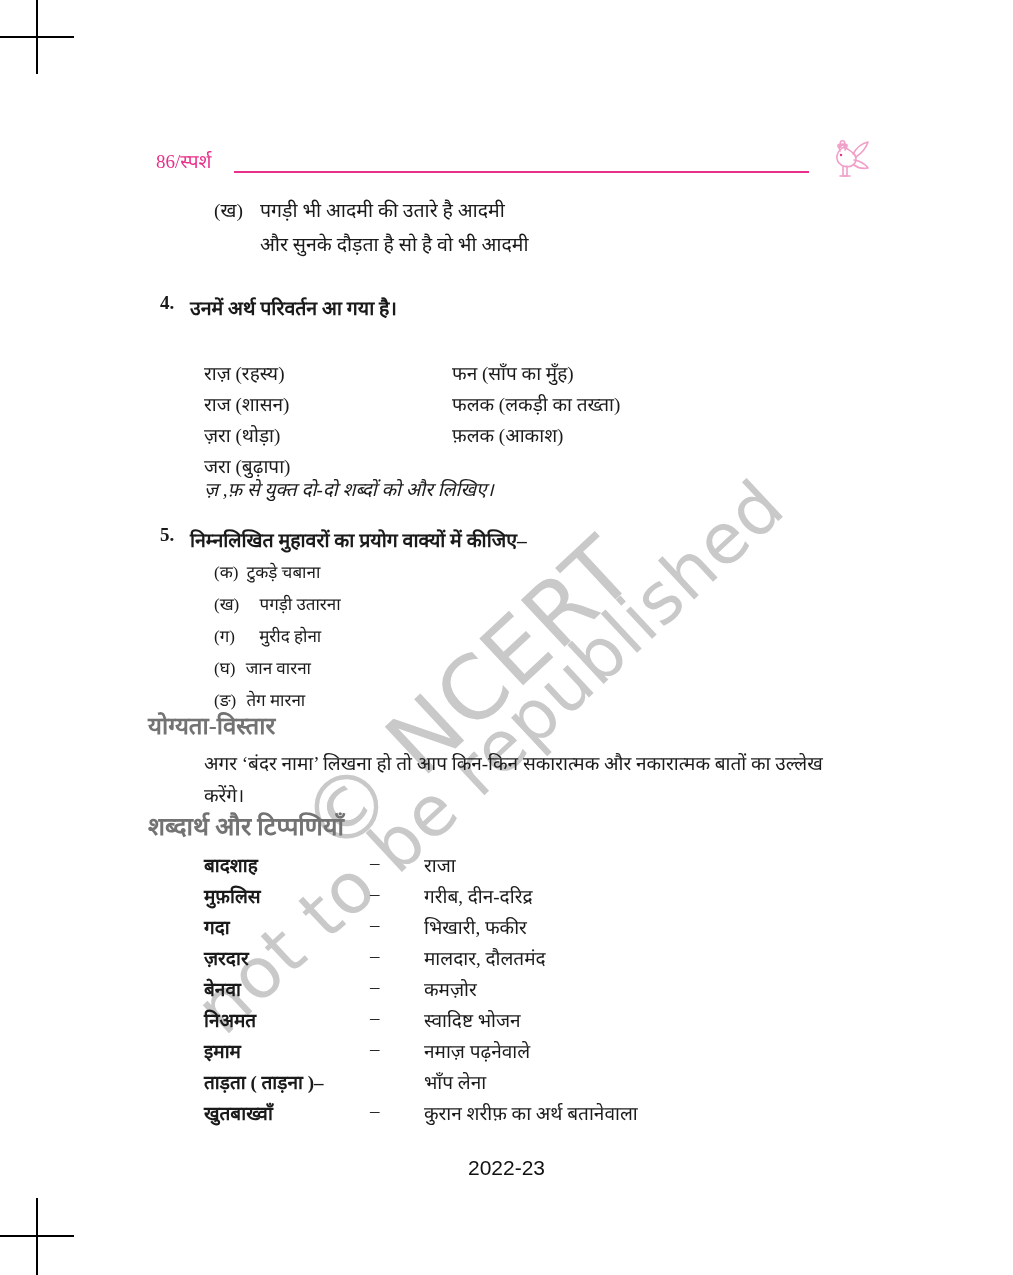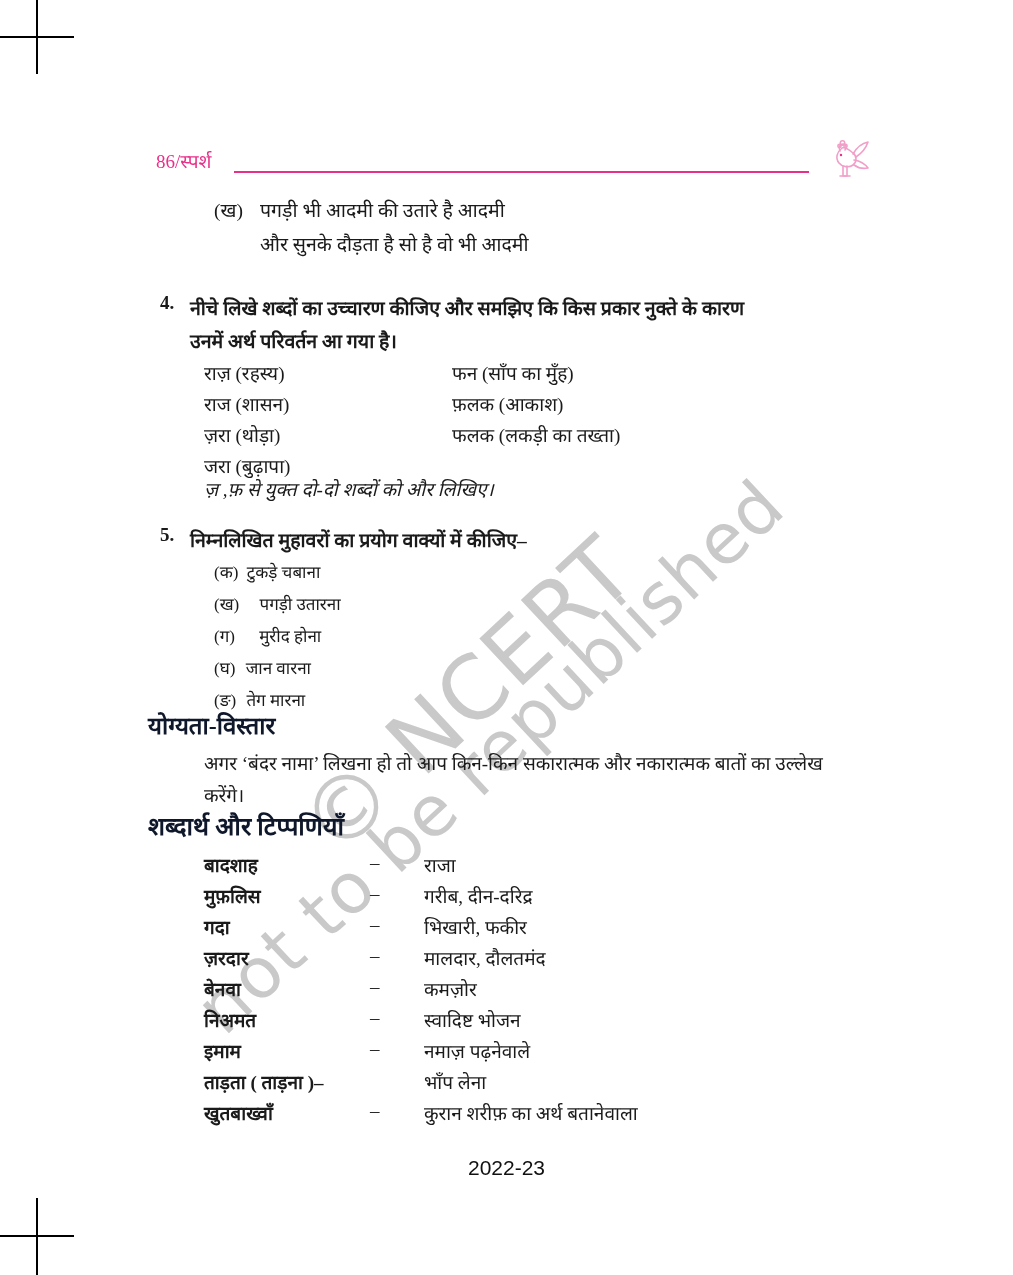--- a/index.html
+++ b/index.html
@@ -152,21 +152,21 @@
   }
 
   .idiom-item {
     position: absolute;
     font-size: 17px;
     white-space: nowrap;
   }
 
   .pink-heading {
     position: absolute;
-    color: #0f172a;
+    color: #737373;
     font-weight: bold;
     font-size: 24px;
     white-space: nowrap;
     font-family: "Liberation Serif", serif;
   }
 
   #yogyata-para {
     position: absolute;
     left: 204px;
     top: 748px;
@@ -266,35 +266,34 @@
         <span class="poem-line" style="position:absolute; left:0; top:0;">(ख)</span>
         <span class="poem-line" style="position:absolute; left:46px; top:0;">पगड़ी भी आदमी की उतारे है आदमी</span>
       </div>
       <div style="position:relative; height:34px;">
         <span class="poem-line" style="position:absolute; left:46px; top:0;">और सुनके दौड़ता है सो है वो भी आदमी</span>
       </div>
     </div>
 
     <div class="q-num" style="left:160px; top:292px;">4.</div>
     <div class="q-text" style="left:190px; top:292px; width:672px;">
-      <div>नीचे लिखे शब्दों का उच्चारण कीजिए और समझिए कि किस प्रकार नुक्ते के कारण</div>
       <div>उनमें अर्थ परिवर्तन आ गया है।</div>
     </div>
 
     <div class="pair-col" style="left:204px; top:358px;">
       <div class="pair-row">राज़ (रहस्य)</div>
       <div class="pair-row">राज (शासन)</div>
       <div class="pair-row">ज़रा (थोड़ा)</div>
       <div class="pair-row">जरा (बुढ़ापा)</div>
     </div>
 
     <div class="pair-col" style="left:452px; top:358px;">
       <div class="pair-row">फन (साँप का मुँह)</div>
+      <div class="pair-row">फलक (लकड़ी का तख्ता)</div>
       <div class="pair-row">फ़लक (आकाश)</div>
-      <div class="pair-row">फलक (लकड़ी का तख्ता)</div>
     </div>
 
     <div id="q4-italic-note">ज़ ,फ़ से युक्त दो-दो शब्दों को और लिखिए।</div>
 
     <div class="q-num" style="left:160px; top:524px;">5.</div>
     <div class="q-text" style="left:190px; top:524px; width:672px;">निम्नलिखित मुहावरों का प्रयोग वाक्यों में कीजिए–</div>
 
     <div class="idiom-item" style="left:214px; top:560px;">
       <span>(क)</span>
       <span style="margin-left:4px;">टुकड़े चबाना</span>

